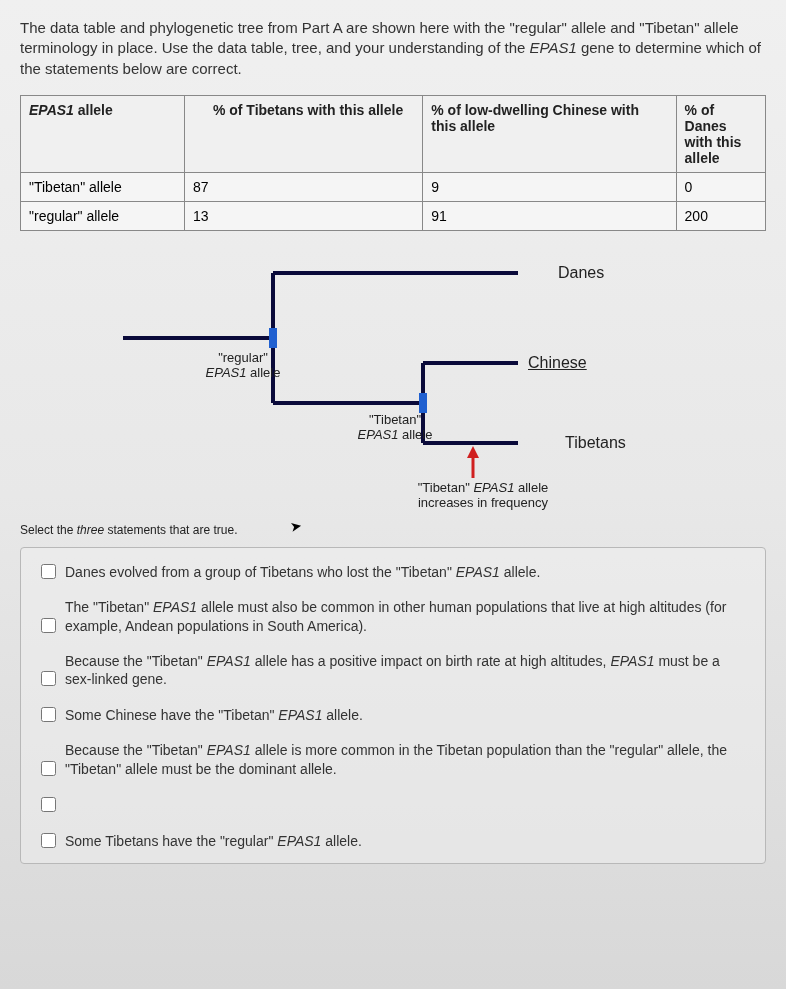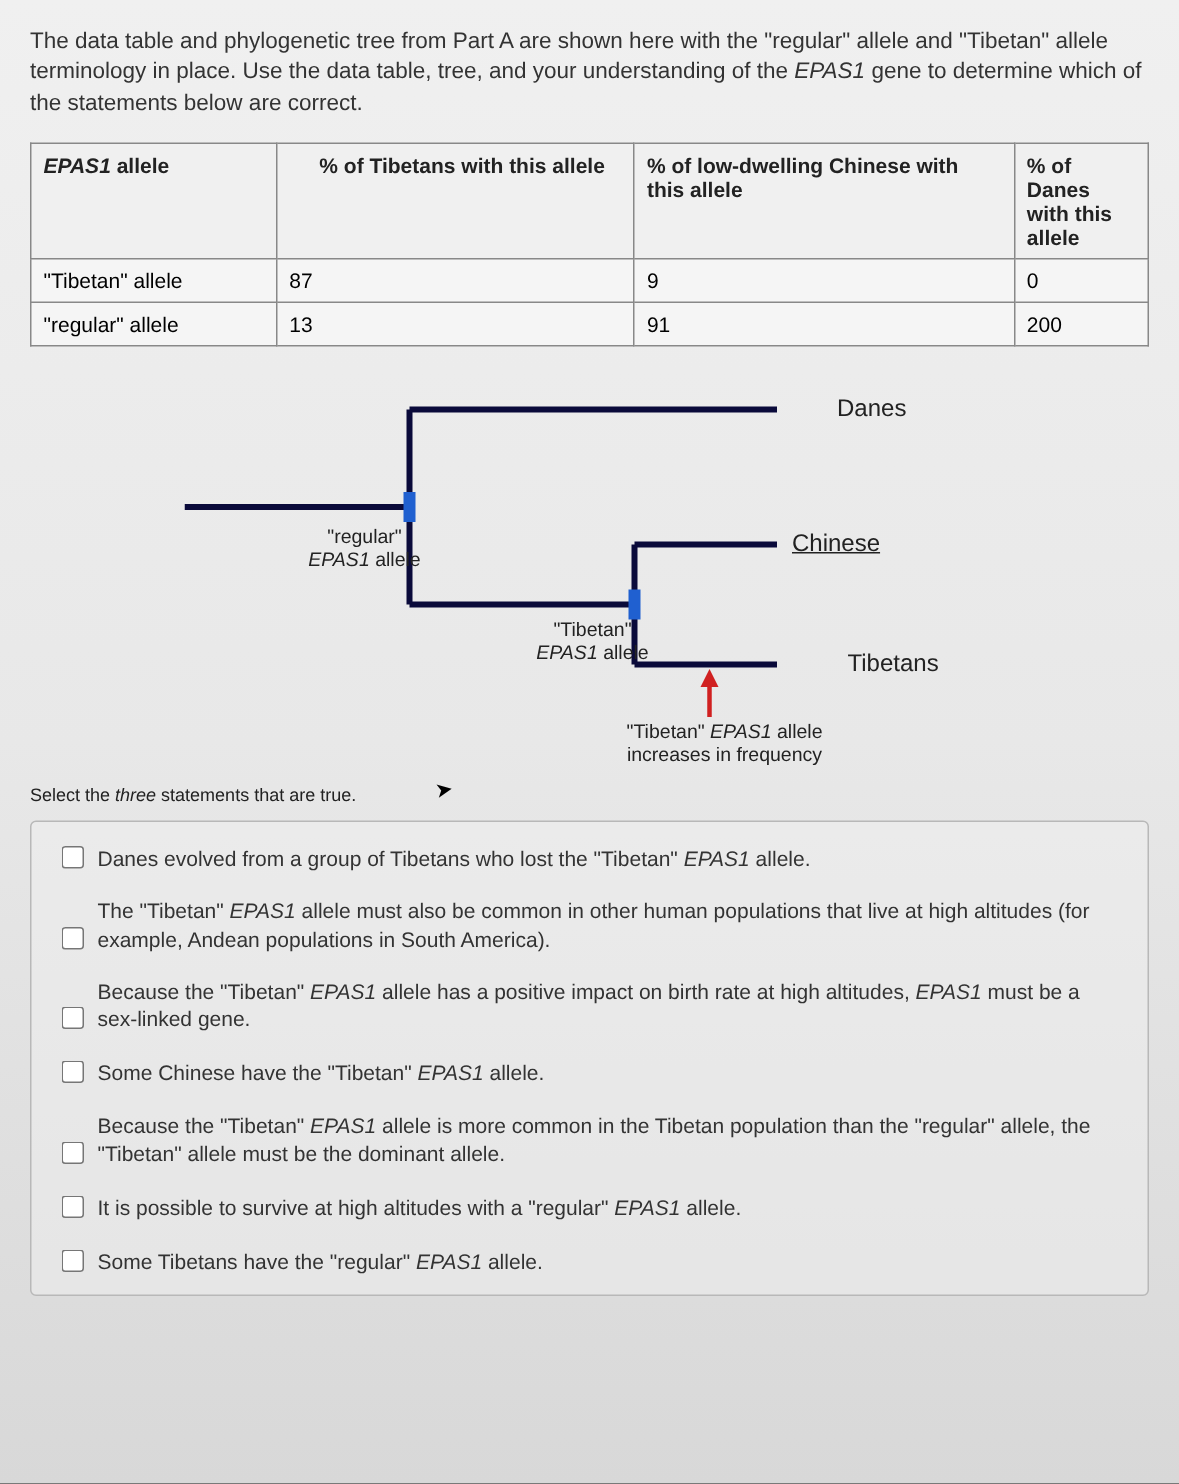--- a/index.html
+++ b/index.html
@@ -199,21 +199,20 @@
     <label class="opt">
       <input type="checkbox" style="">
       <span><span>Some Chinese have the "Tibetan" </span><em>EPAS1</em><span> allele.</span></span>
     </label>
     <label class="opt">
       <input type="checkbox" style="">
       <span><span>Because the "Tibetan" </span><em>EPAS1</em><span> allele is more common in the Tibetan population than the "regular" allele, the "Tibetan" allele must be the dominant allele.</span></span>
     </label>
     <label class="opt">
       <input type="checkbox" style="">
-      <span><span>It is possible to survive at high altitudes with a "regular" </span><em>EPAS1</em><span> allele.</span></span>
     </label>
     <label class="opt">
       <input type="checkbox" style="">
       <span><span>Some Tibetans have the "regular" </span><em>EPAS1</em><span> allele.</span></span>
     </label>
   </div>
 
   <div class="cursor">➤</div>
 </div>
 

